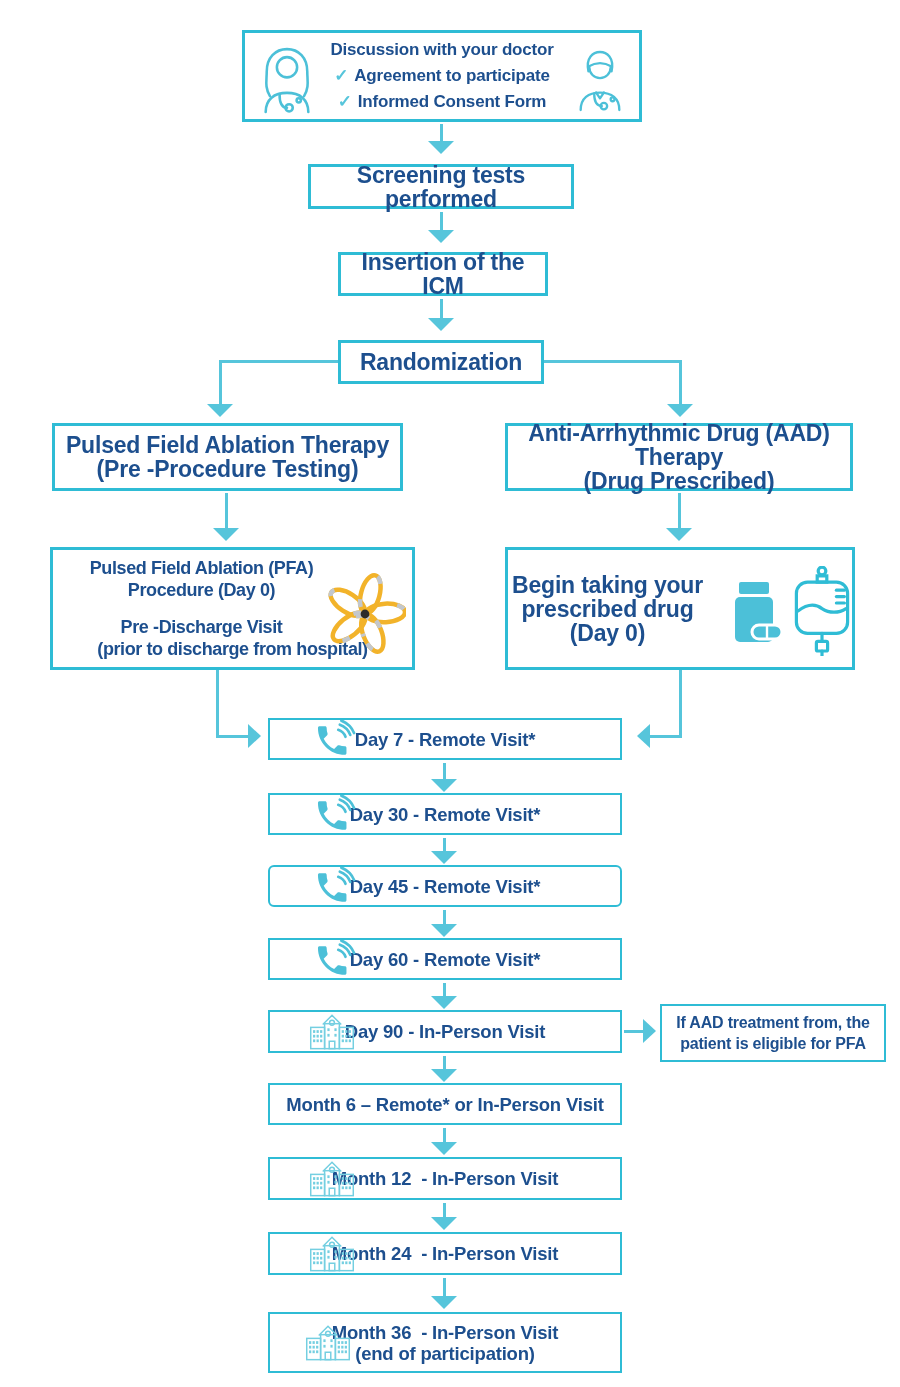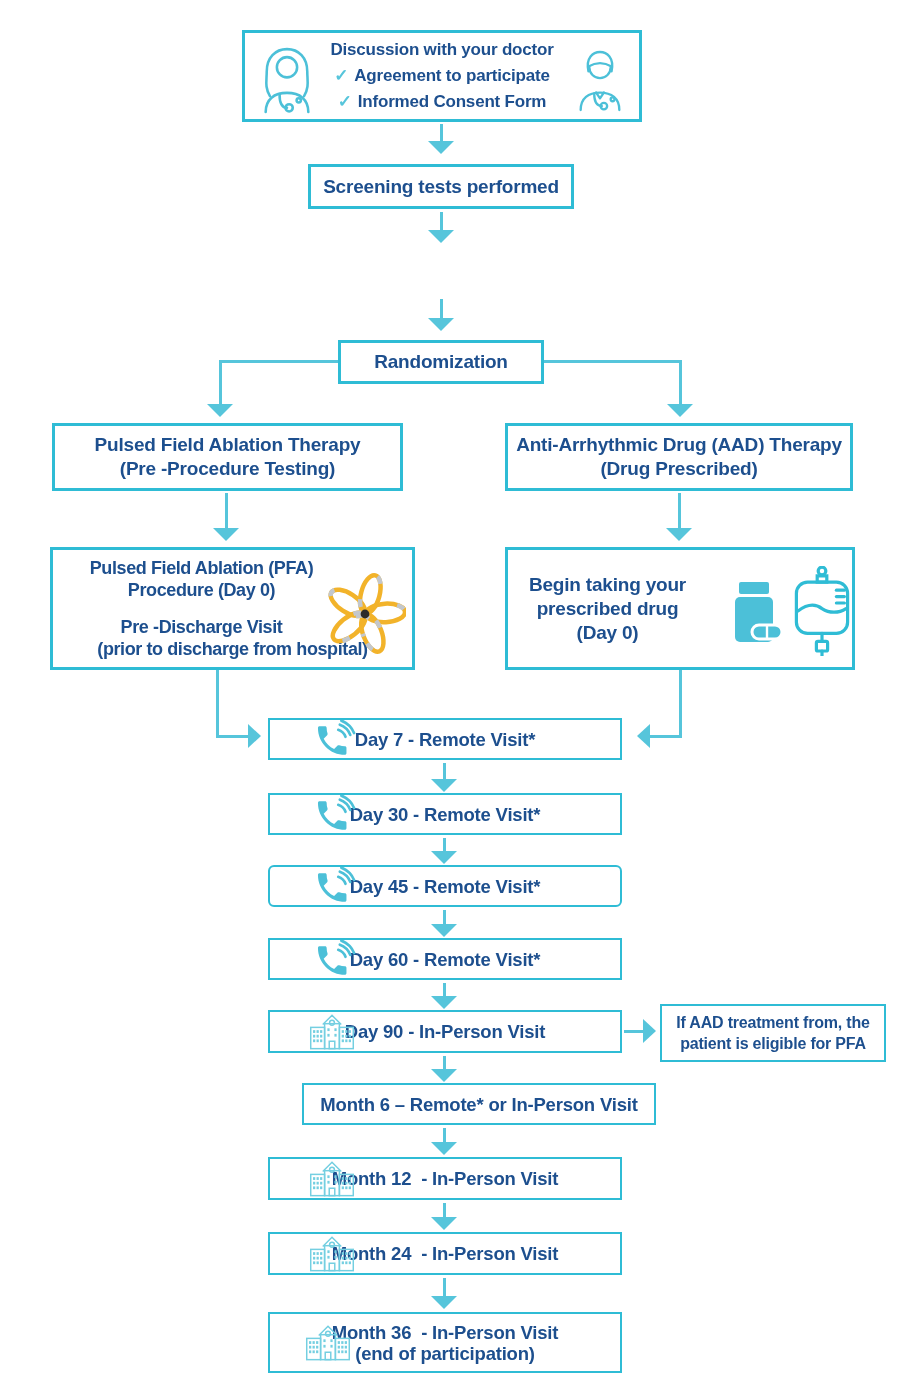--- a/index.html
+++ b/index.html
@@ -17,21 +17,21 @@
     font-family:"Liberation Sans", sans-serif;
   }
   .box{
     position:absolute;background:#ffffff;border:3px solid var(--cyan);
     box-sizing:border-box;display:flex;flex-direction:column;
     align-items:center;justify-content:center;
     color:var(--navy);font-weight:bold;text-align:center;
   }
   .row{border-width:2px;}
   .row-label{font-size:18.5px;letter-spacing:-0.2px;white-space:pre;line-height:21px;}
-  .big-label{font-size:19px;line-height:24px;letter-spacing:-0.2px;}
+  .big-label{font-size:23px;line-height:24px;letter-spacing:-0.2px;}
   .proc-label{font-size:18px;line-height:22px;letter-spacing:-0.4px;}
   .vline,.hline{position:absolute;background:var(--arrow);}
   .vline{width:3px;}
   .hline{height:3px;}
   .tri-down{position:absolute;width:0;height:0;
     border-left:13px solid transparent;border-right:13px solid transparent;
     border-top:13px solid var(--arrow);}
   .tri-right{position:absolute;width:0;height:0;
     border-top:12px solid transparent;border-bottom:12px solid transparent;
     border-left:13px solid var(--arrow);}
@@ -75,20 +75,23 @@
   <div class="vline" style="left:440px;top:124px;height:19px;"></div>
   <div class="tri-down" style="left:428px;top:141px;"></div>
 
   <div class="box" style="left:308px;top:164px;width:266px;height:45px;">
     <div class="big-label">Screening tests performed</div>
   </div>
 
   <div class="vline" style="left:440px;top:212px;height:20px;"></div>
   <div class="tri-down" style="left:428px;top:230px;"></div>
 
+  <div class="box" style="left:338px;top:252px;width:210px;height:44px;">
+    <div class="big-label">Insertion of the ICM</div>
+  </div>
 
   <div class="vline" style="left:440px;top:299px;height:21px;"></div>
   <div class="tri-down" style="left:428px;top:318px;"></div>
 
   <div class="box" style="left:338px;top:340px;width:206px;height:44px;">
     <div class="big-label">Randomization</div>
   </div>
 
   <div class="hline" style="left:219px;top:360px;width:119px;"></div>
   <div class="vline" style="left:219px;top:360px;height:46px;"></div>
@@ -268,21 +271,21 @@
 
   <div class="hline" style="left:624px;top:1030px;width:20px;"></div>
   <div class="tri-right" style="left:643px;top:1019px;"></div>
   <div class="box row" style="left:660px;top:1004px;width:226px;height:58px;">
     <div class="side-label">If AAD treatment from, the</div>
     <div class="side-label">patient is eligible for PFA</div>
   </div>
   <div class="vline" style="left:443px;top:1056px;height:15px;"></div>
   <div class="tri-down" style="left:431px;top:1069px;"></div>
 
-  <div class="box row" style="left:268px;top:1083px;width:354px;height:42px;margin-left:34px;">
+  <div class="box row" style="left:268px;top:1083px;width:354px;height:42px;">
     <div class="row-label">Month 6 – Remote* or In-Person Visit</div>
   </div>
   <div class="vline" style="left:443px;top:1128px;height:16px;"></div>
   <div class="tri-down" style="left:431px;top:1142px;"></div>
 
   <div class="box row" style="left:268px;top:1157px;width:354px;height:43px;">
     <svg class="row-icon" width="48" height="37" viewBox="0 0 50 40" fill="none" stroke="var(--icon-light)" stroke-width="1.6">
       <rect x="2" y="15" width="15" height="23"></rect>
       <rect x="33" y="15" width="15" height="23"></rect>
       <rect x="17" y="11" width="16" height="27"></rect>

